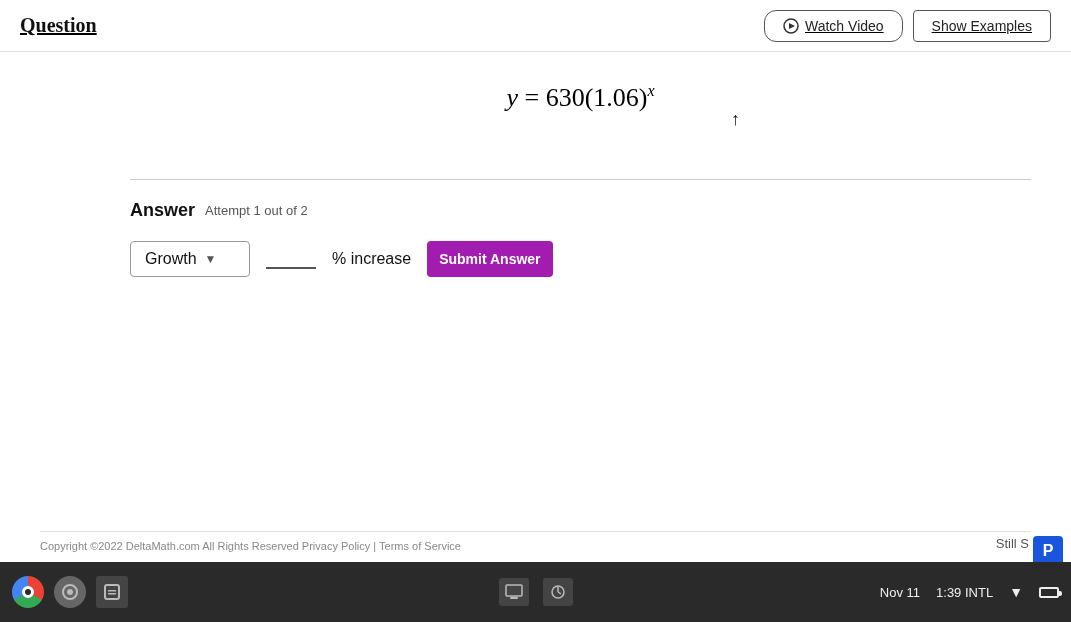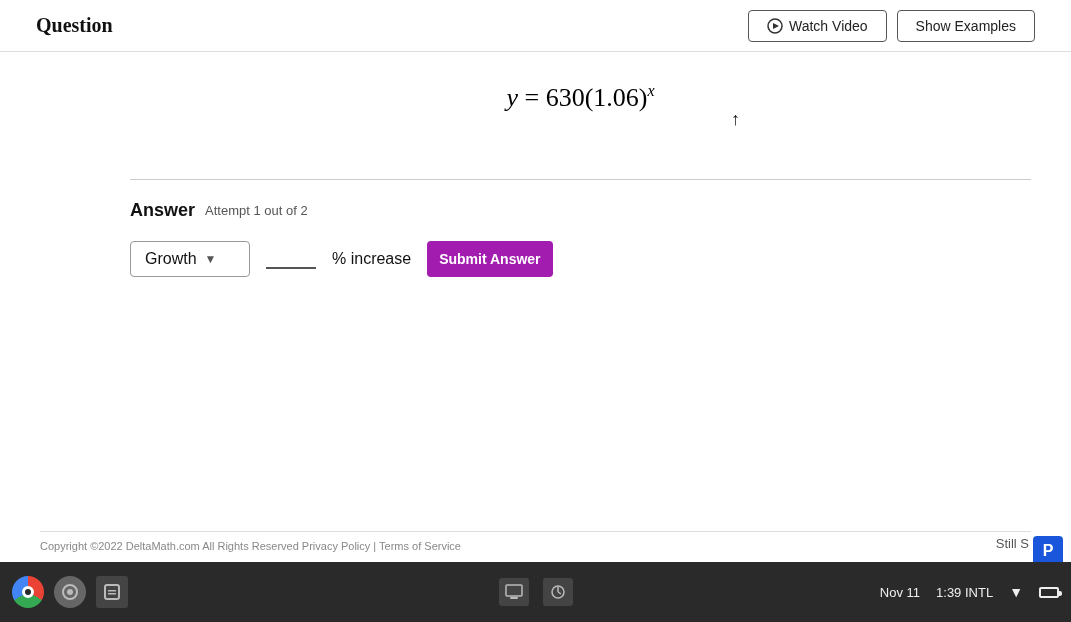--- a/index.html
+++ b/index.html
@@ -20,23 +20,24 @@
       flex-direction: column;
       background: #1a1a1a;
     }
 
     
     .header-bar {
       background: #ffffff;
       display: flex;
       align-items: center;
       justify-content: space-between;
-      padding: 0 36px;
+      padding: 0 20px;
       height: 52px;
       border-bottom: 1px solid #ddd;
+      text-decoration: underline;
     }
 
     .header-left {
       font-size: 20px;
       font-weight: bold;
       color: #111;
       font-family: Georgia, serif;
     }
 
     .header-buttons {
@@ -44,21 +45,21 @@
       gap: 10px;
     }
 
     .btn-watch {
       display: flex;
       align-items: center;
       gap: 6px;
       border: 1.5px solid #555;
       background: #fff;
       padding: 7px 18px;
-      border-radius: 4px;
+      border-radius: 12px;
       font-size: 14px;
       cursor: pointer;
       font-family: Arial, sans-serif;
       color: #222;
     }
 
     .btn-examples {
       border: 1.5px solid #555;
       background: #fff;
       padding: 7px 18px;

